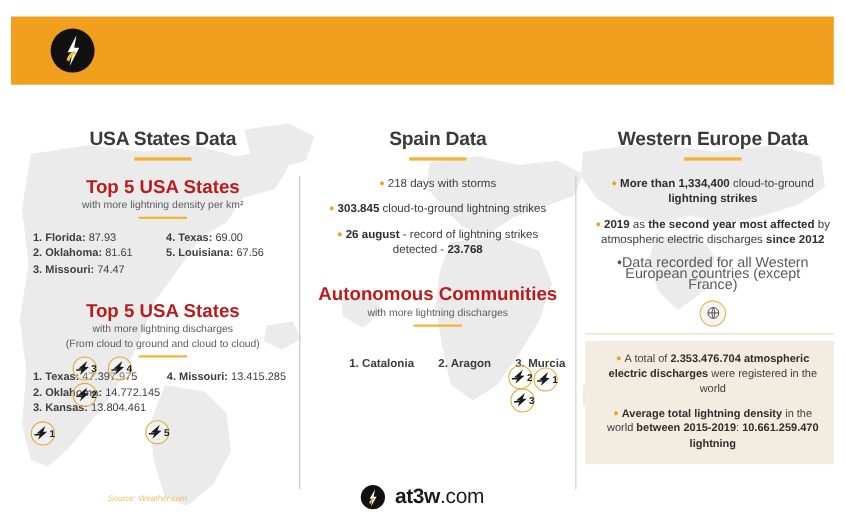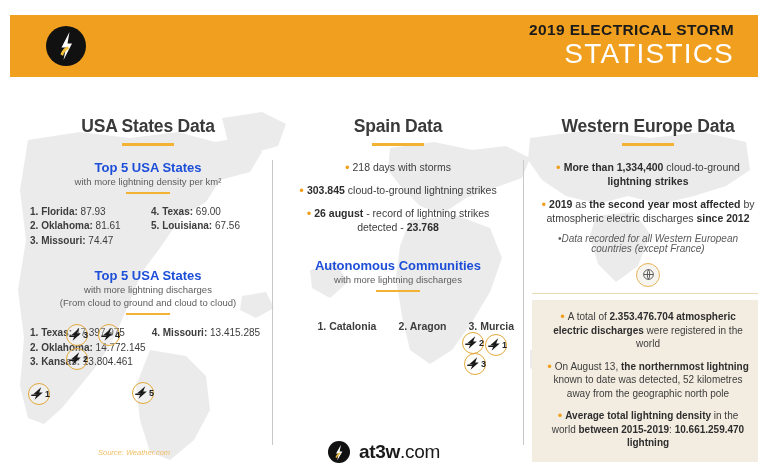--- a/index.html
+++ b/index.html
@@ -98,22 +98,22 @@
   }
   .title-rule {
     width: 52px;
     height: 2.5px;
     background: #f3b233;
     margin: 6px auto 0;
   }
 
   .block-title {
     text-align: center;
-    color: #1d4ed8;
-    font-size: 13px;
+    color: #b91c1c;
+    font-size: 17px;
     font-weight: bold;
     margin-top: 14px;
   }
   .block-sub {
     text-align: center;
     color: #5c5c5c;
     font-size: 9.5px;
     line-height: 12px;
     margin-top: 1px;
   }
@@ -171,22 +171,21 @@
     color: #3d3d3d;
     font-size: 10.5px;
     font-weight: bold;
     white-space: nowrap;
   }
 
   
   .we-note {
     text-align: center;
     color: #5a5a5a;
-    font-size: 10px;
-    font-style: italic;
+    font-size: 13px;
     line-height: 10px;
     margin-top: 7px;
     padding: 0 14px;
   }
   #globe-wrap {
     margin-top: 9px;
     display: flex;
     justify-content: center;
   }
   #globe-circle {
@@ -454,21 +453,20 @@
             <circle cx="12" cy="12" r="9"></circle>
             <path d="M3 12h18M12 3c3 3.2 3 14.8 0 18M12 3c-3 3.2-3 14.8 0 18"></path>
           </svg>
         </div>
       </div>
       <div id="globe-rule"></div>
 
       <div id="we-box" style="background: rgb(243, 236, 224);">
         <div id="we-box-bullets">
             <div class="bullet-row"><span class="dot">•</span><span>A total of </span><b>2.353.476.704 atmospheric electric discharges</b><span> were registered in the world</span></div>
-            <div class="bullet-row"><span class="dot">•</span><span>On August 13, </span><b>the northernmost lightning</b><span> known to date was detected, 52 kilometres away from the geographic north pole</span></div>
             <div class="bullet-row"><span class="dot">•</span><b>Average total lightning density</b><span> in the world </span><b>between 2015-2019</b><span>: </span><b>10.661.259.470 lightning</b></div>
           </div>
       </div>
     </div>
 
     <div id="markers-usa">
         <div class="marker" style="left: 18px; top: 363px;">
           <div class="ring"></div>
           <svg class="mbolt" viewBox="0 0 16 15">
             <path d="M11.2 1.2 L3.2 8.2 L6.6 8.4 L4.6 13.8 L12.8 6.6 L9.2 6.4 Z" fill="#1b1b1b"></path>
@@ -540,24 +538,20 @@
     <div id="source">Source: Weather.com</div>
   </div>
 
   <div id="banner" style="background: rgb(240, 160, 30);">
     <div id="banner-logo">
       <svg class="bolt" viewBox="0 0 20 30">
         <path d="M13.5 1 L5.5 16.5 L10 16.5 L7.5 29 L16 12.5 L11.5 12.5 Z" fill="#ffffff"></path>
         <path d="M4.5 23.5 C6 18.5 9.5 16 12 15.2 L13 18 C10.5 18.8 8 20.8 7 24.8 Z" fill="#f3c13a"></path>
       </svg>
     </div>
-    <div id="banner-titles">
-      <div id="banner-kicker">2019 ELECTRICAL STORM</div>
-      <div id="banner-main">STATISTICS</div>
-    </div>
   </div>
 
   <div id="footer">
     <div id="footer-logo">
       <svg class="bolt" viewBox="0 0 12 17">
         <path d="M8 0.8 L3 9.5 L5.8 9.5 L4.2 16.5 L9.4 7.5 L6.6 7.5 Z" fill="#ffffff"></path>
         <path d="M2.4 13.2 C3.4 10.4 5.5 8.9 7 8.4 L7.6 10 C6 10.5 4.6 11.7 4 14 Z" fill="#f3c13a"></path>
       </svg>
     </div>
     <div id="footer-text">

